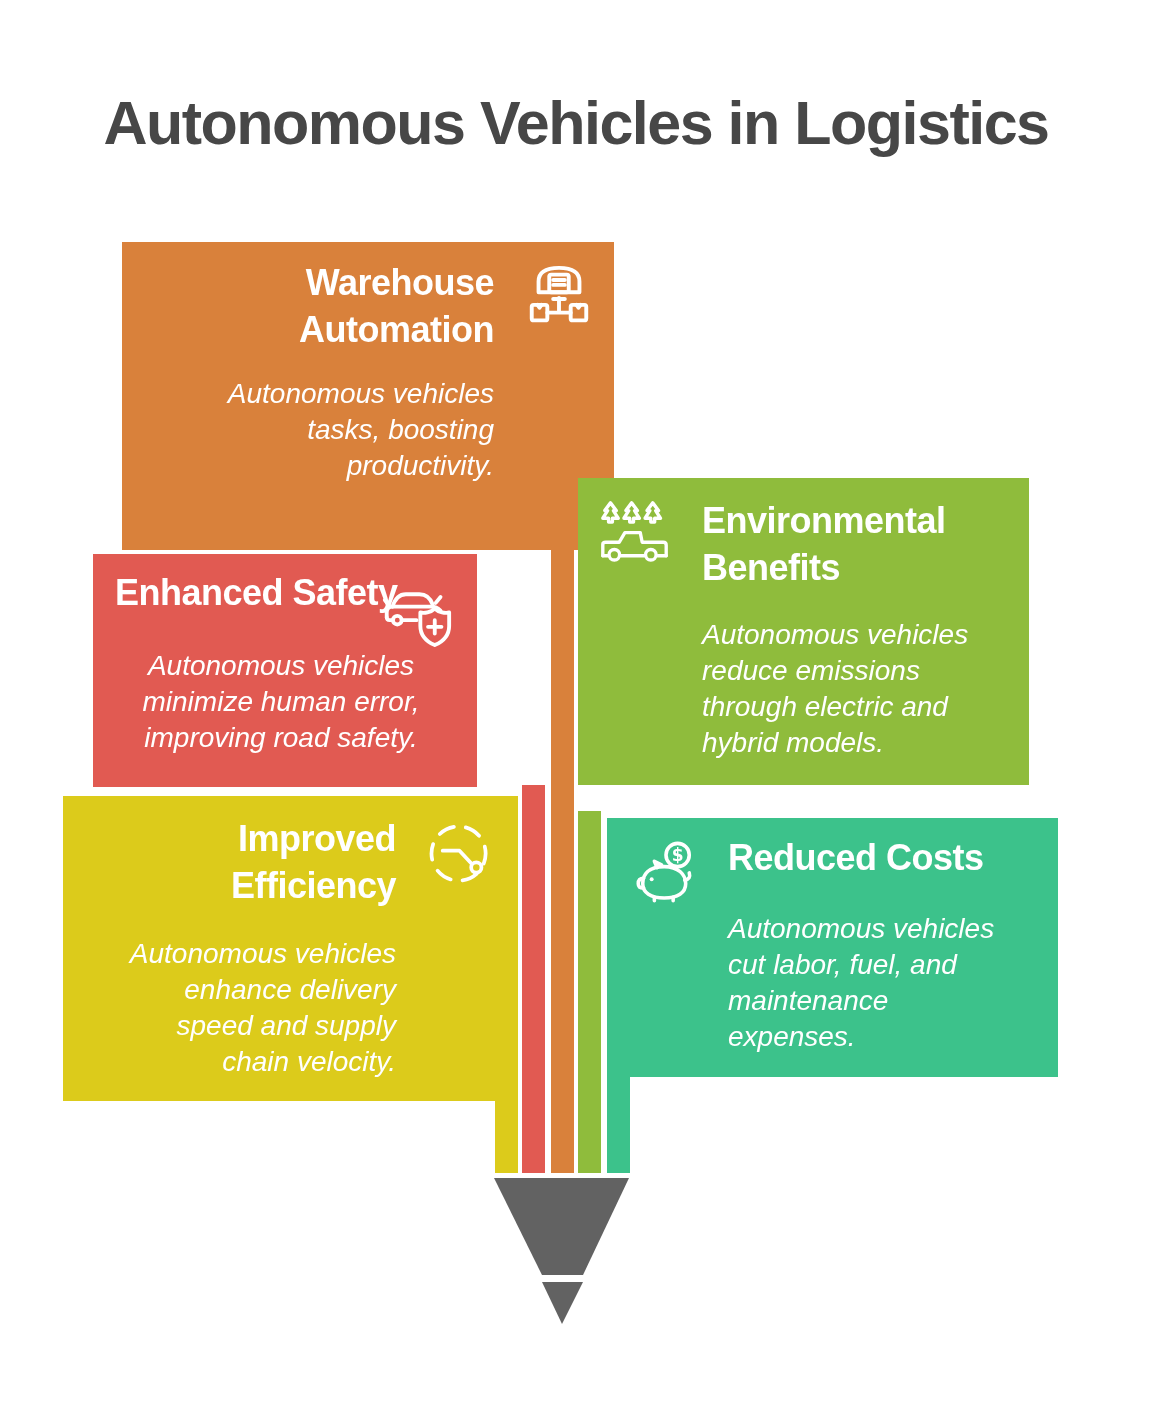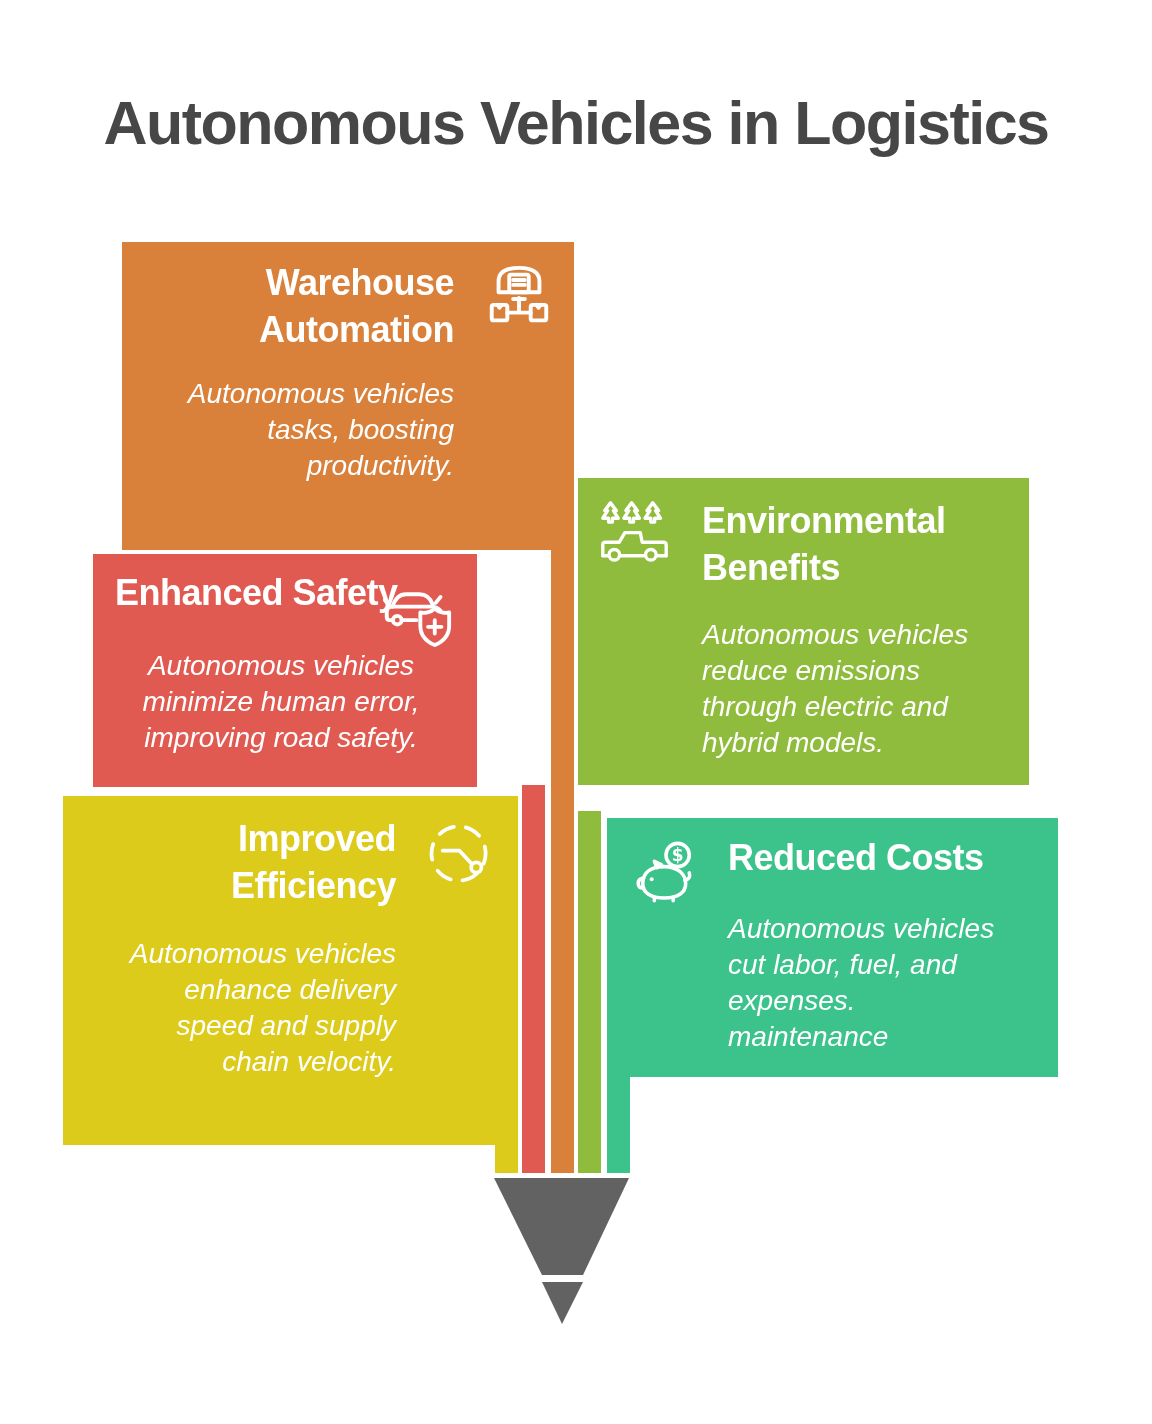--- a/index.html
+++ b/index.html
@@ -7,21 +7,21 @@
        font-family:"Liberation Sans",sans-serif;}
   .stage{position:absolute;left:0;top:0;width:1152px;height:1424px;}
 
   h1.main-title{position:absolute;top:97px;left:0;width:1152px;margin:0;
     text-align:center;font-size:61px;line-height:52px;font-weight:bold;
     color:#474747;letter-spacing:-1.5px;}
 
   .card{position:absolute;color:#fff;}
   .card-warehouse  {left:122px;top:242px;width:452px;height:308px;}
   .card-safety     {left:93px; top:554px;width:384px;height:233px;}
-  .card-efficiency {left:63px; top:796px;width:455px;height:349px;}
+  .card-efficiency {left:63px; top:796px;width:455px;height:305px;}
   .card-environment{left:578px;top:478px;width:451px;height:307px;}
   .card-costs      {left:607px;top:818px;width:451px;height:259px;}
 
   .card-title{position:absolute;font-size:36px;font-weight:bold;
     line-height:47px;white-space:nowrap;letter-spacing:-0.5px;}
   .card-body{position:absolute;font-size:28px;line-height:36px;white-space:nowrap;font-style:italic;}
   .align-right{text-align:right;}
   .card-icon{position:absolute;display:block;}
   .card-icon svg{display:block;width:100%;height:100%;}
 
@@ -60,21 +60,21 @@
 <div class="stage">
 
   <h1 class="main-title">Autonomous Vehicles in Logistics</h1>
 
   <div class="stripe stripe-yellow" style="background-color: rgb(220, 203, 27);"></div>
   <div class="stripe stripe-red" style="background-color: rgb(225, 90, 82);"></div>
   <div class="stripe stripe-orange" style="background-color: rgb(217, 129, 59);"></div>
   <div class="stripe stripe-green" style="background-color: rgb(143, 188, 60);"></div>
   <div class="stripe stripe-teal" style="background-color: rgb(60, 194, 139);"></div>
 
-  <section class="card card-warehouse" style="background-color: rgb(217, 129, 59);">
+  <section class="card card-warehouse" style="background-color: rgb(217, 129, 59); padding-left: 40px;">
     <div class="card-title align-right">
       <div>Warehouse</div>
       <div>Automation</div>
     </div>
     <span class="card-icon">
       <svg viewBox="0 0 76 76" fill="none" stroke="#fff" stroke-width="4" stroke-linecap="round" stroke-linejoin="round">
         <path d="M17 31 V20 Q17 6 38 6 Q59 6 59 20 V31 Z"></path>
         <rect x="28" y="13" width="20" height="18" rx="2"></rect>
         <path d="M32 18.5 H44 M32 23.5 H44"></path>
         <path d="M38 37 V52 M32 38 H44 M26 52 H50"></path>
@@ -169,22 +169,22 @@
         <path d="M59 47 q7 -1 5 -8"></path>
         <circle cx="22" cy="46" r="2.2" fill="#fff" stroke="none"></circle>
       </svg>
     </span>
     <div class="card-title">
       <div>Reduced Costs</div>
     </div>
     <div class="card-body">
       <div>Autonomous vehicles</div>
       <div>cut labor, fuel, and</div>
+      <div>maintenance</div>
       <div>expenses.</div>
-      <div>maintenance</div>
     </div>
   </section>
 
   <svg class="pencil-tip" viewBox="0 0 146 150">
     <polygon points="4,2 139,2 93,99 52,99" fill="#626262"></polygon>
     <polygon points="52,106 93,106 72,148" fill="#626262"></polygon>
   </svg>
 
 </div>
 

